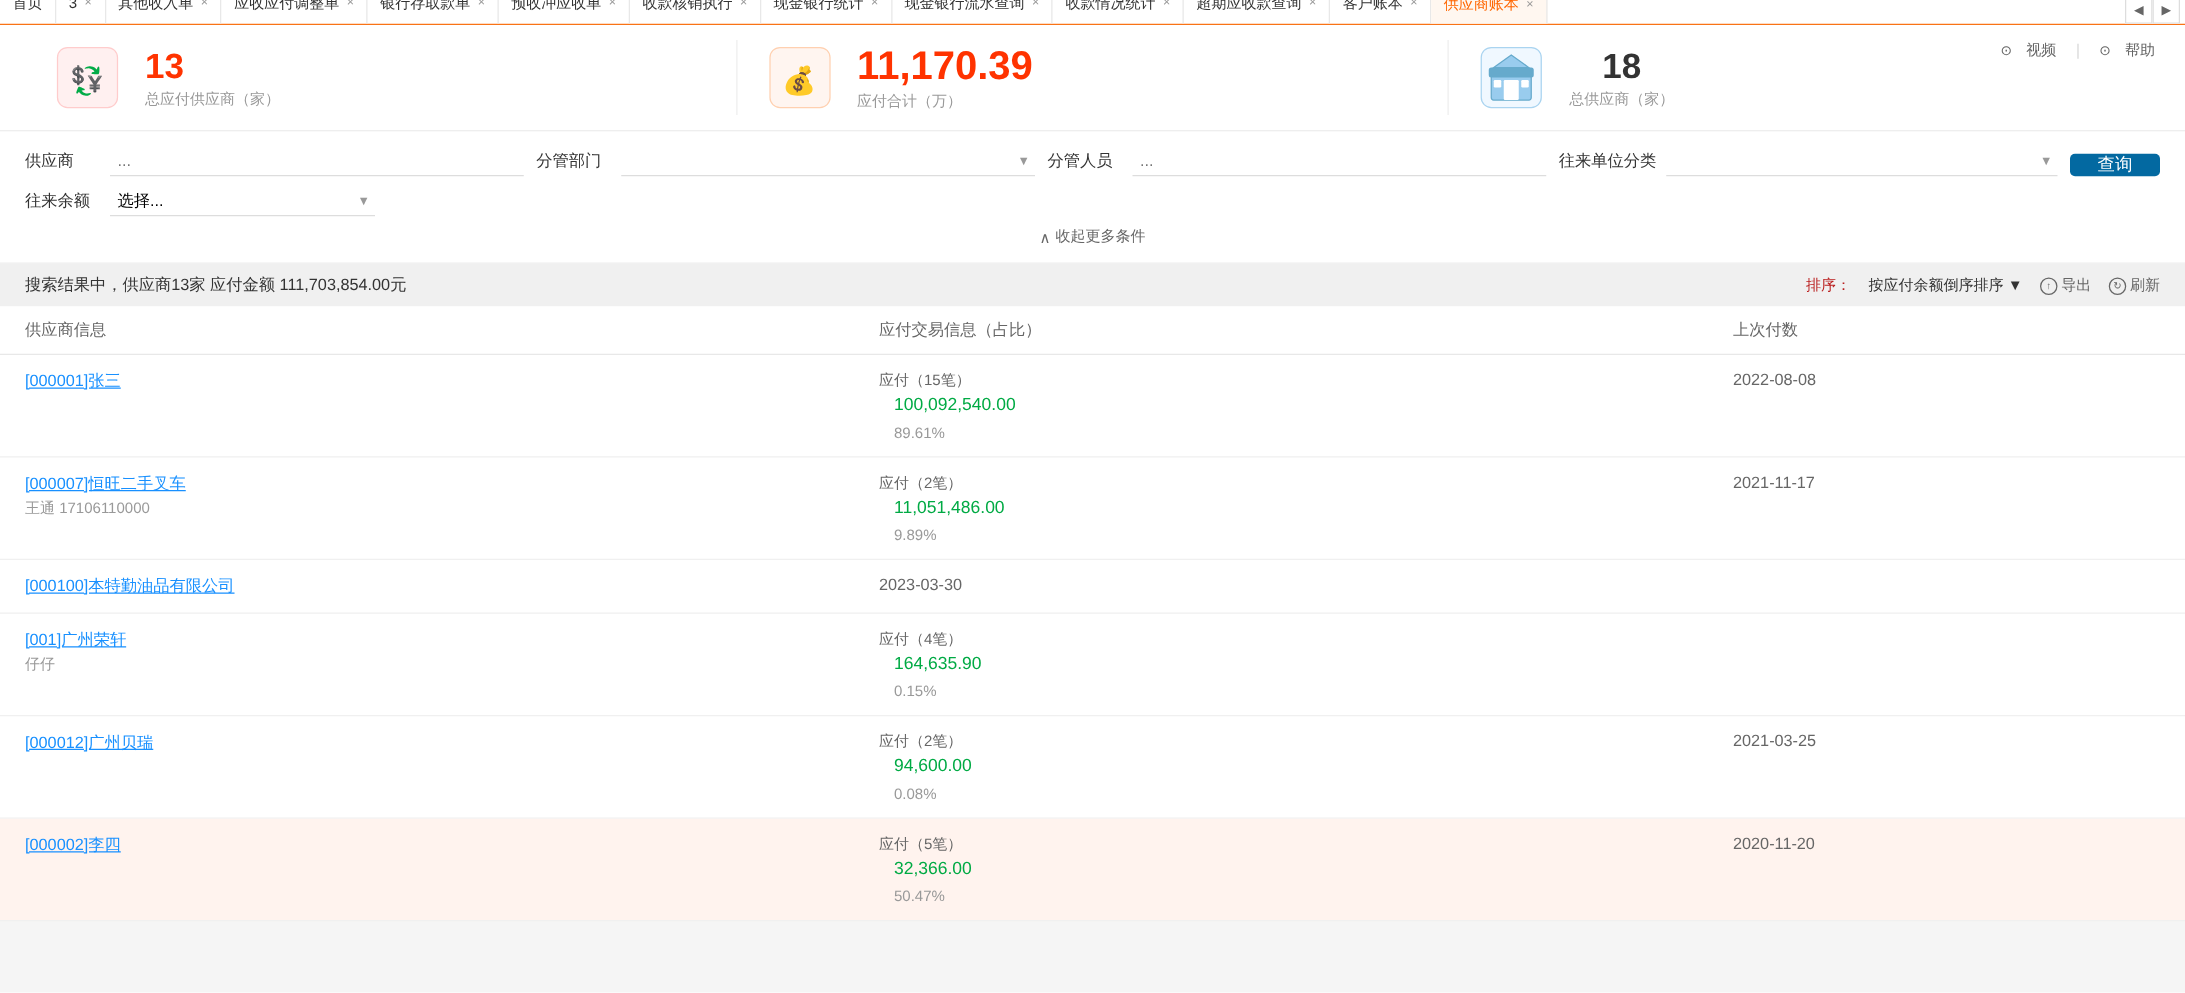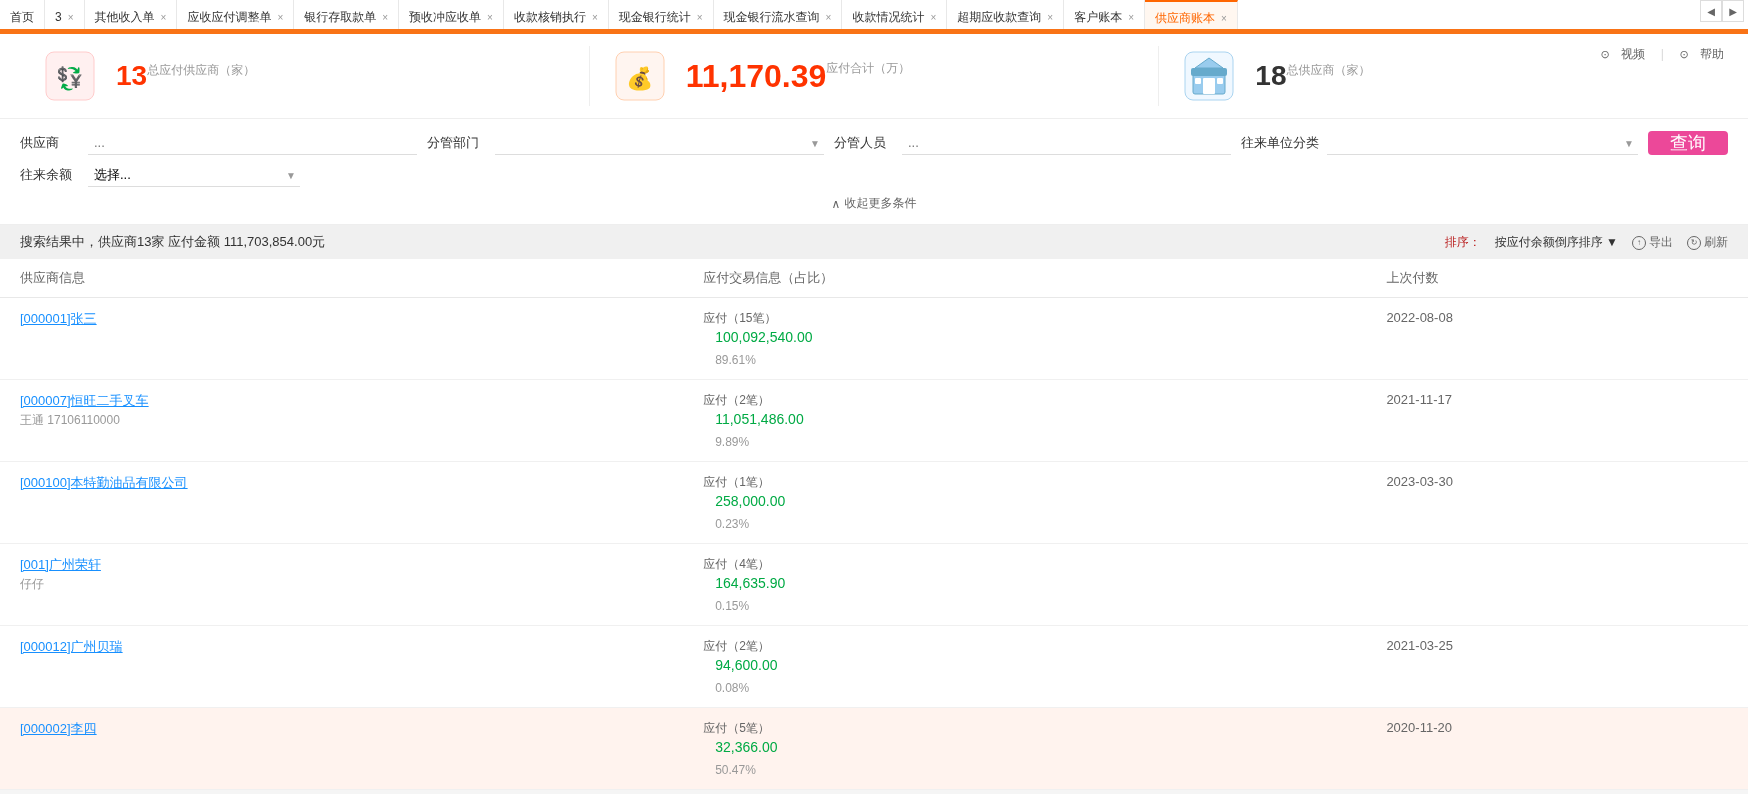--- a/index.html
+++ b/index.html
@@ -1,24 +1,24 @@
 <!DOCTYPE html>
 <html><head>
   <meta charset="utf-8">
   <style>
     * { box-sizing: border-box; margin: 0; padding: 0; }
     body { font-family: 'Microsoft YaHei', Arial, sans-serif; font-size: 13px; background: #f5f5f5; color: #333; }
 
     
     .top-nav {
       background: #fff;
-      border-bottom: 5px solid #f97316;
-      display: flex;
-      align-items: flex-start;
-      height: 34px;
+      border-bottom: 1px solid #f97316;
+      display: flex;
+      align-items: flex-end;
+      height: 20px;
       overflow: hidden;
     }
     .nav-tab {
       display: inline-flex;
       align-items: center;
       padding: 0 10px;
       height: 34px;
       white-space: nowrap;
       font-size: 12px;
       color: #333;
@@ -75,25 +75,25 @@
     .stat-block:last-of-type { border-right: none; }
     .stat-icon {
       width: 60px;
       height: 60px;
       margin-right: 16px;
       display: flex;
       align-items: center;
       justify-content: center;
     }
     .stat-icon svg { width: 56px; height: 56px; }
-    .stat-info { display: flex; flex-direction: row; }
+    .stat-info { display: flex; flex-direction: column; }
     .stat-number { font-size: 28px; font-weight: bold; color: #ff3300; }
     .stat-number.large { font-size: 32px; }
     .stat-label { font-size: 12px; color: #999; margin-top: 2px; }
-    .stat-number.dark { color: #333; }
+    .stat-number.dark { color: #333; text-align: center; }
 
     .top-right-links {
       position: absolute;
       right: 20px;
       top: 12px;
       font-size: 12px;
       color: #666;
     }
     .top-right-links span { margin: 0 4px; cursor: pointer; }
 
@@ -150,26 +150,26 @@
       cursor: pointer;
     }
     .filter-select-wrap .chevron {
       position: absolute;
       right: 4px;
       color: #999;
       font-size: 10px;
       pointer-events: none;
     }
     .search-btn {
-      background: #ec4899;
+      background: #0369a1;
       color: #fff;
       border: none;
       padding: 0 22px;
       border-radius: 4px;
-      font-size: 18px;
+      font-size: 14px;
       cursor: pointer;
       white-space: nowrap;
     }
     .collapse-btn {
       display: flex;
       align-items: center;
       justify-content: center;
       margin: 0 auto;
       margin-top: 6px;
       font-size: 12px;
@@ -504,27 +504,20 @@
     </div>
   </div>
 
   <div class="table-row">
     <div>
       <div class="supplier-link">
         <span>[000100]本特勤油品有限公司</span>
       </div>
     </div>
     <div>
-      <div class="trans-label">应付（1笔）</div>
-      <div class="trans-row">
-        <span class="trans-amount">258,000.00</span>
-        <span class="trans-percent">0.23%</span>
-      </div>
-    </div>
-    <div>
       <span class="last-pay">2023-03-30</span>
     </div>
   </div>
 
   <div class="table-row">
     <div>
       <div class="supplier-link">
         <span>[001]广州荣轩</span>
       </div>
       <div class="supplier-sub">仔仔</div>

